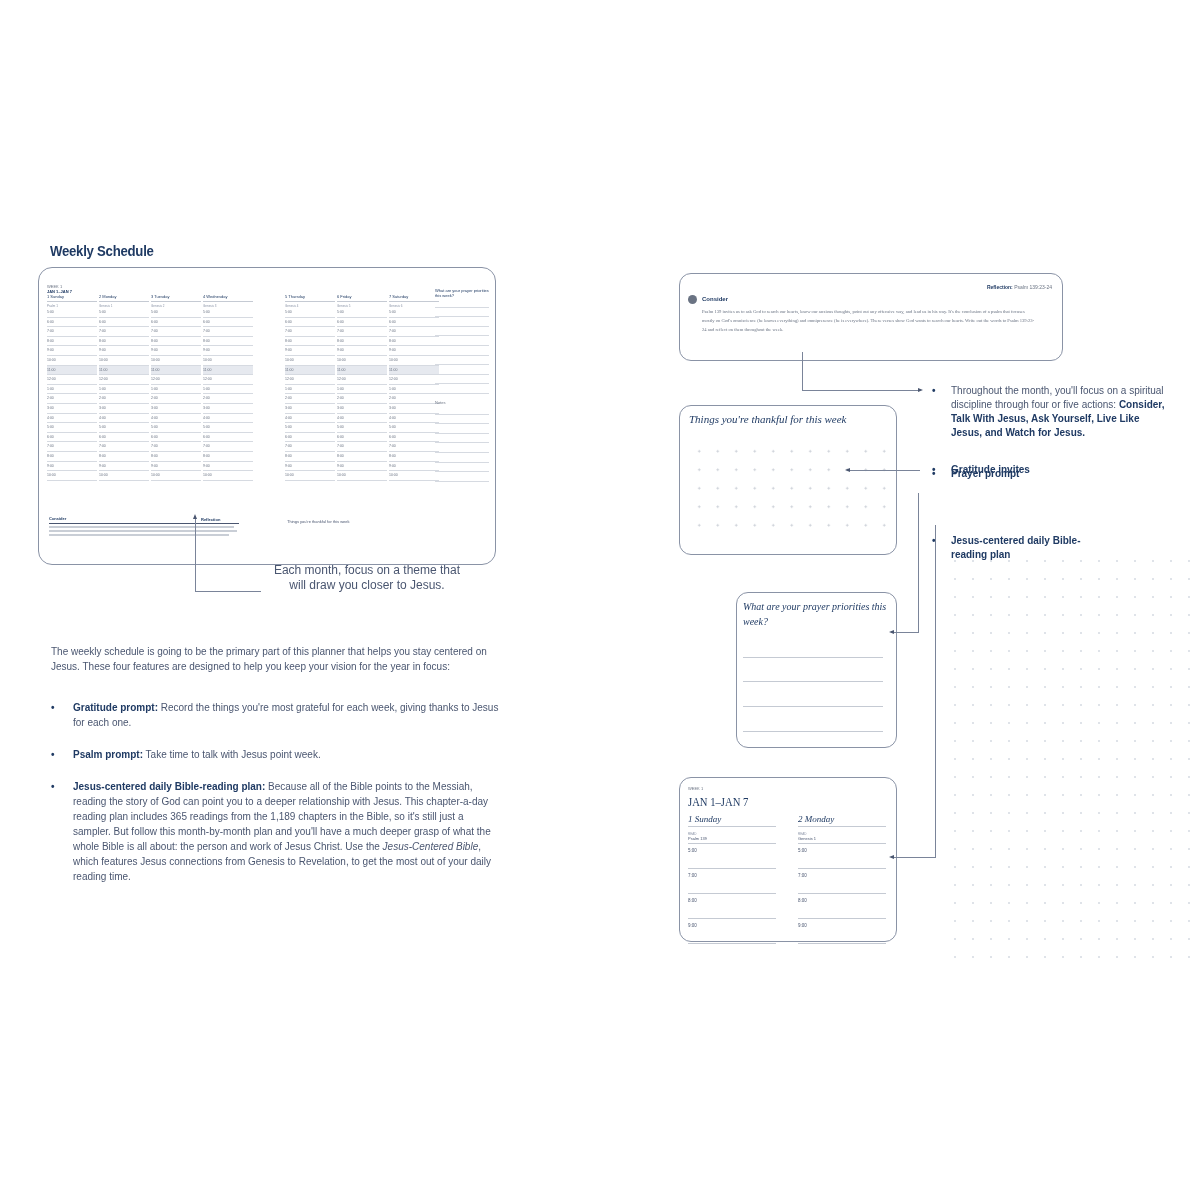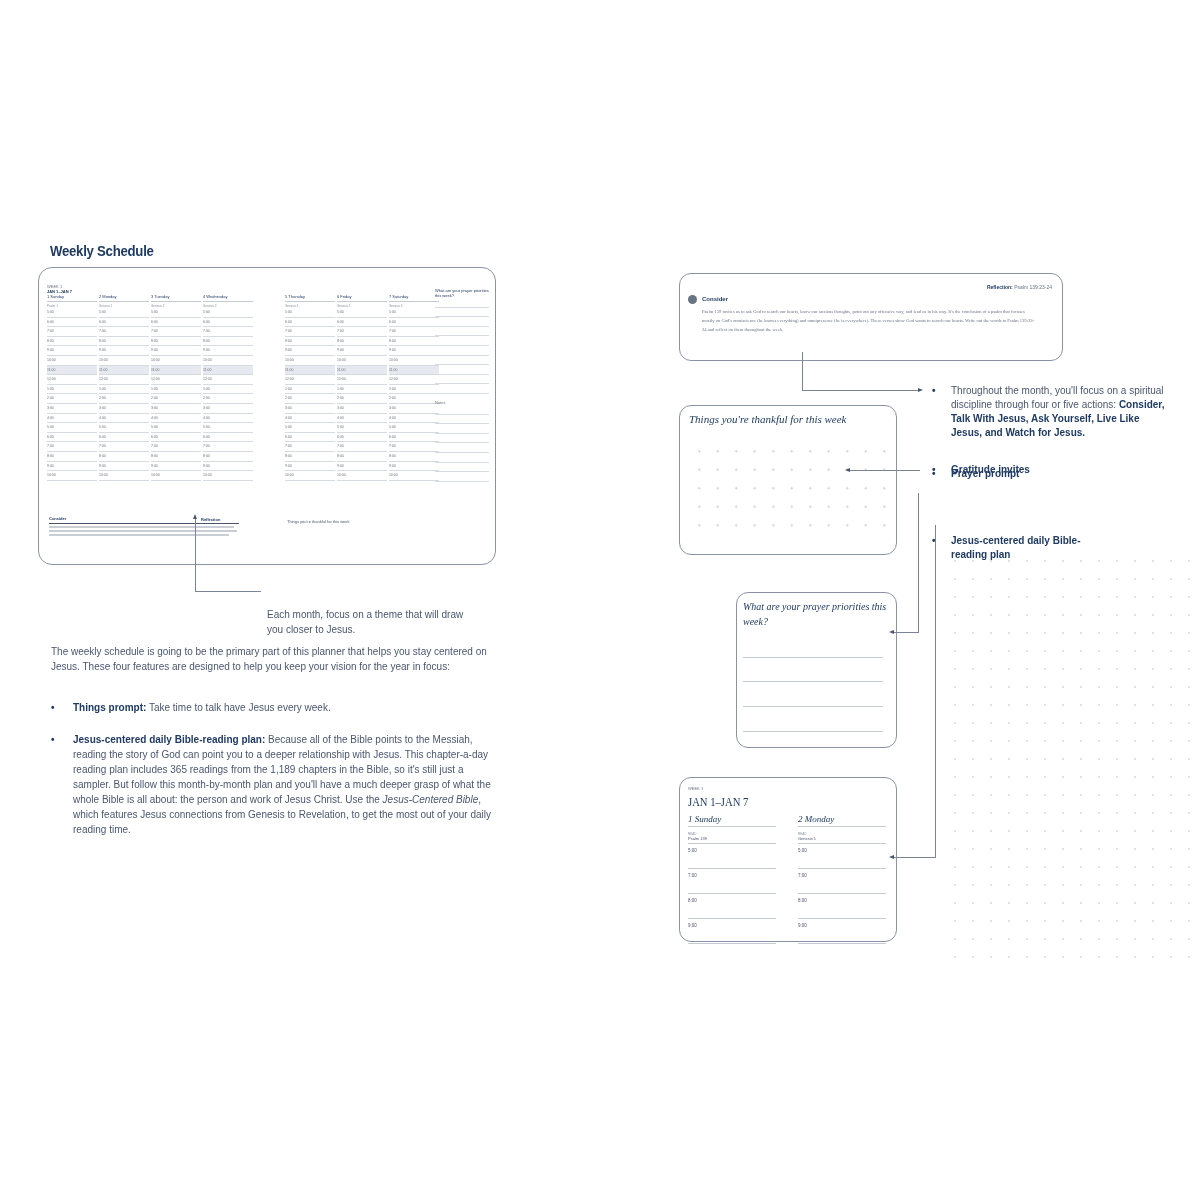--- a/index.html
+++ b/index.html
@@ -17,21 +17,21 @@
   .day-head { font-size: 4px; color: #1f3a63; border-bottom: 0.6px solid #c5cad3; padding-bottom: 2px; white-space: nowrap; }
   .day-read { font-size: 3px; color: #8a93a6; margin-top: 2px; line-height: 4px; }
   .hour-row { height: 9.6px; border-bottom: 0.6px solid #d6dae1; font-size: 3.5px; color: #6a7383; line-height: 9px; }
   .hour-row.hl { background: #e6e9ef; }
   .side-col { position: absolute; left: 396px; top: 20px; width: 54px; }
   .side-line { height: 9.6px; border-bottom: 0.6px solid #d6dae1; }
   .card-foot { left: 10px; top: 248px; width: 200px; }
   .foot-line { height: 2px; background: #c9ced6; margin-top: 2px; }
   .foot-line.dark { background: #4a5670; height: 1.2px; }
 
-  .callout-month { left: 267px; top: 607px; font-size: 10px; line-height: 15px; color: #4a5670; width: 200px; }
+  .callout-month { left: 267px; top: 563px; font-size: 12px; line-height: 15px; color: #4a5670; width: 200px; text-align: center; }
 
   .intro { left: 51px; top: 644px; width: 450px; font-size: 10px; line-height: 15px; color: #4a5670; }
   .bullets { left: 51px; top: 700px; width: 450px; }
   .bullet { position: relative; padding-left: 22px; font-size: 10px; line-height: 15px; color: #4a5670; margin-bottom: 17px; }
   .bullet::before { content: "•"; position: absolute; left: 0; top: 0; color: #1f3a63; font-weight: bold; }
   .bullet b { color: #1f3a63; }
 
   
   .rcard { position: absolute; border: 1.4px solid #8a93a6; border-radius: 12px; background: #fff; }
   .dev-card { left: 679px; top: 273px; width: 384px; height: 88px; }
@@ -276,21 +276,22 @@
 </div>
 
 <div class="ln" style="left:195px;top:518px;width:1px;height:74px;"></div>
 <div class="arrow-u" style="left:193px;top:514px;"></div>
 <div class="ln" style="left:195px;top:591px;width:66px;height:1px;"></div>
 <div class="abs callout-month">Each month, focus on a theme that will draw you closer to Jesus.</div>
 
 <div class="abs intro">The weekly schedule is going to be the primary part of this planner that helps you stay centered on Jesus. These four features are designed to help you keep your vision for the year in focus:</div>
 
 <div class="abs bullets">
-  <div class="bullet"><b>Things prompt:</b><span> Take time to talk have Jesus every week.</span></div>
+  <div class="bullet"><b>Gratitude prompt:</b><span> Record the things you're most grateful for each week, giving thanks to Jesus for each one.</span></div>
+  <div class="bullet"><b>Psalm prompt:</b><span> Take time to talk with Jesus point week.</span></div>
   <div class="bullet"><b>Jesus-centered daily Bible-reading plan:</b><span> Because all of the Bible points to the Messiah, reading the story of God can point you to a deeper relationship with Jesus. This chapter-a-day reading plan includes 365 readings from the 1,189 chapters in the Bible, so it's still just a sampler. But follow this month-by-month plan and you'll have a much deeper grasp of what the whole Bible is all about: the person and work of Jesus Christ. Use the </span><i>Jesus-Centered Bible</i><span>, which features Jesus connections from Genesis to Revelation, to get the most out of your daily reading time.</span></div>
 </div>
 
 <div class="abs dotfield"></div>
 
 <div class="rcard dev-card">
   <div class="dev-ref"><b>Reflection:</b> <span>Psalm 139:23-24</span></div>
   <div class="dev-icon"></div>
   <div class="dev-head">Consider</div>
   <div class="dev-body">Psalm 139 invites us to ask God to search our hearts, know our anxious thoughts, point out any offensive way, and lead us in his way. It's the conclusion of a psalm that focuses mostly on God's omniscience (he knows everything) and omnipresence (he is everywhere). These verses show God wants to search our hearts. Write out the words to Psalm 139:23-24 and reflect on them throughout the week.</div>

